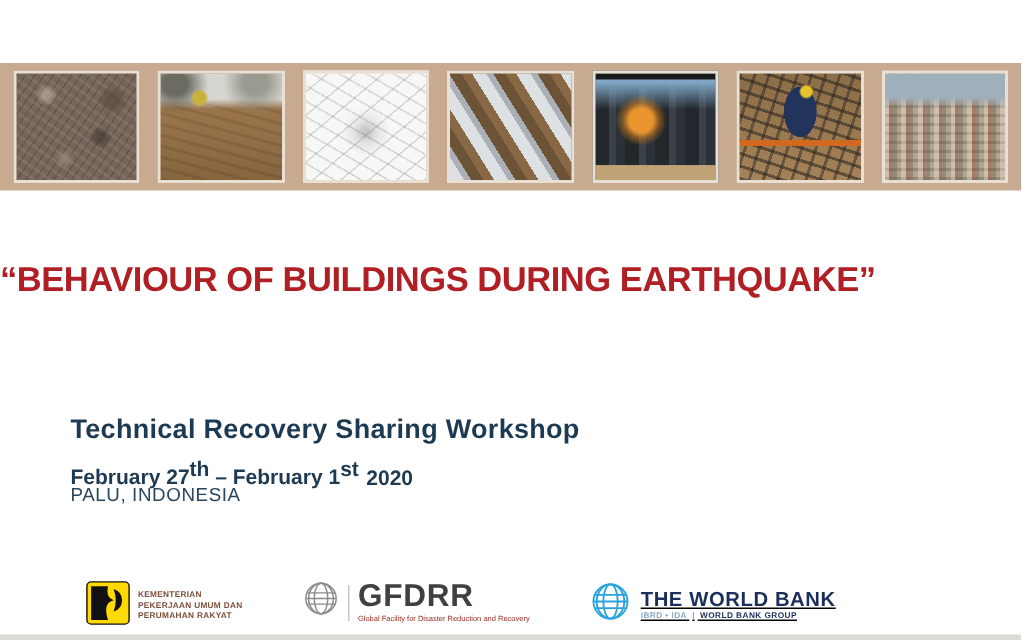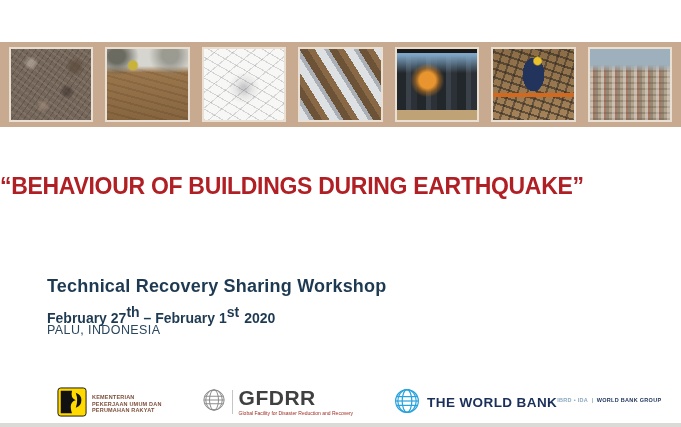--- a/index.html
+++ b/index.html
@@ -104,21 +104,21 @@
   }
   .logo{display:flex;align-items:center;}
   .pupr-text{margin-left:5px;line-height:1.25;}
   .pupr-text div{
     font-size:5.5px;font-weight:700;color:#7d4e3a;letter-spacing:0.2px;
   }
   .gfdrr-divider{width:1px;height:24px;background:#c5c5c5;margin:0 6px;}
   .gfdrr-block{display:flex;flex-direction:column;}
   .gfdrr-acronym{font-size:21px;font-weight:800;color:#404040;letter-spacing:0.5px;line-height:1;}
   .gfdrr-tagline{font-size:5px;color:#9c2b22;margin-top:2px;white-space:nowrap;}
-  .wb-block{display:flex;flex-direction:row;margin-left:6px;}
+  .wb-block{display:flex;flex-direction:column;margin-left:6px;text-decoration:underline;}
   .wb-name{font-size:13.5px;font-weight:800;color:#1a2f5a;letter-spacing:0.4px;line-height:1.1;}
   .wb-sub{font-size:5.5px;font-weight:700;margin-top:1px;white-space:nowrap;}
   .wb-sub .lt{color:#8aa8c0;letter-spacing:0.3px;}
   .wb-sub .sep{color:#8aa8c0;margin:0 2px;}
   .wb-sub .rt{color:#1a2f5a;letter-spacing:0.3px;}
   
   .edge{
     position:absolute;left:0;bottom:0;width:681px;height:4px;background:#dcdad7;
   }
 </style>

